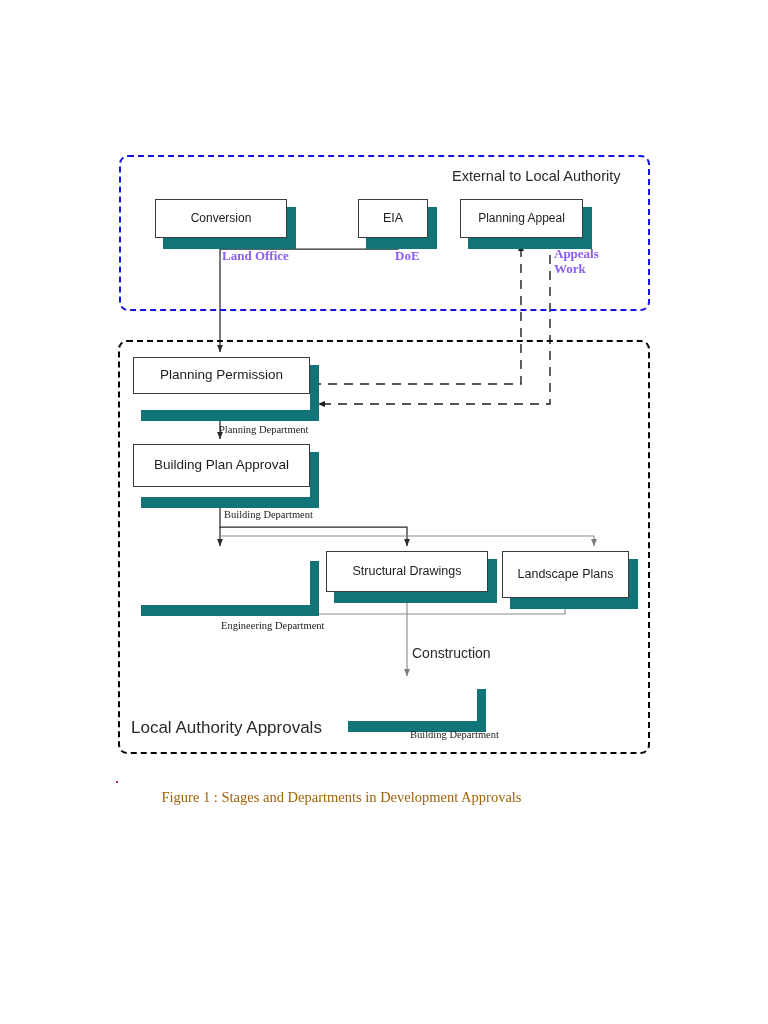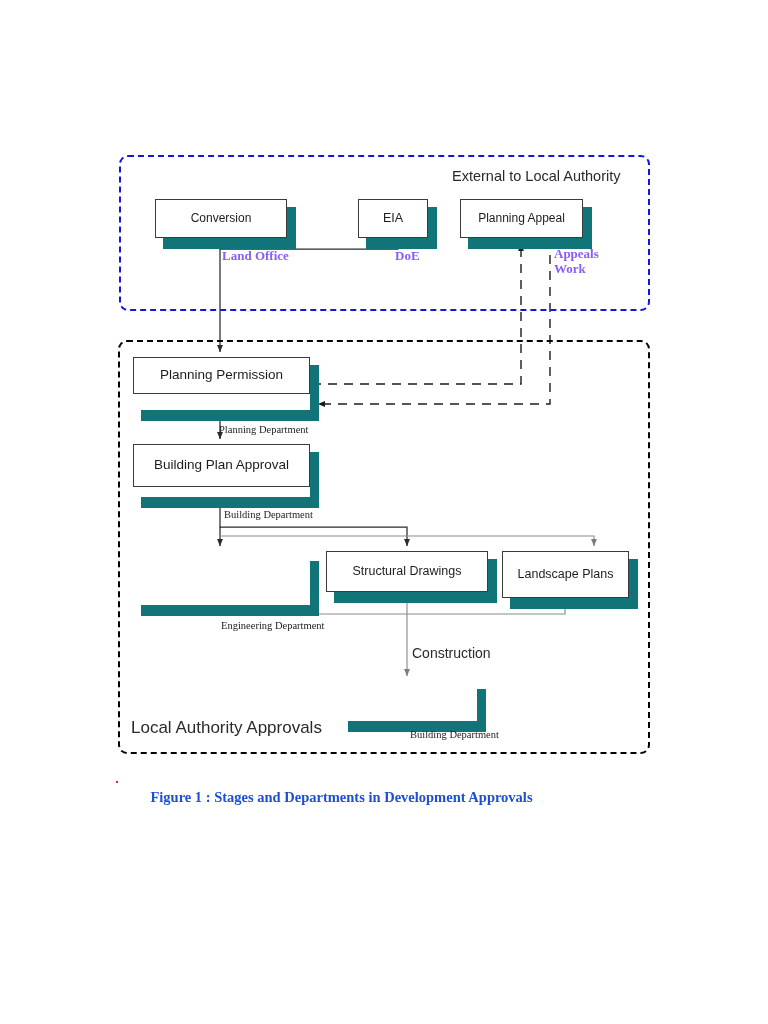--- a/index.html
+++ b/index.html
@@ -113,23 +113,23 @@
   }
 
   
   #figure-caption {
     position: absolute;
     left: 0;
     top: 726px;
     width: 683px;
     text-align: center;
     font-family: "Liberation Serif", serif;
-    font-weight: bold;
+    font-weight: normal;
     font-size: 14.5px;
-    color: #1d4ed8;
+    color: #a16207;
   }
   #page-number {
     position: absolute;
     left: 0;
     top: 959px;
     width: 768px;
     text-align: center;
     font-family: "Liberation Serif", serif;
     font-size: 12.5px;
     color: #4a4a4a;

